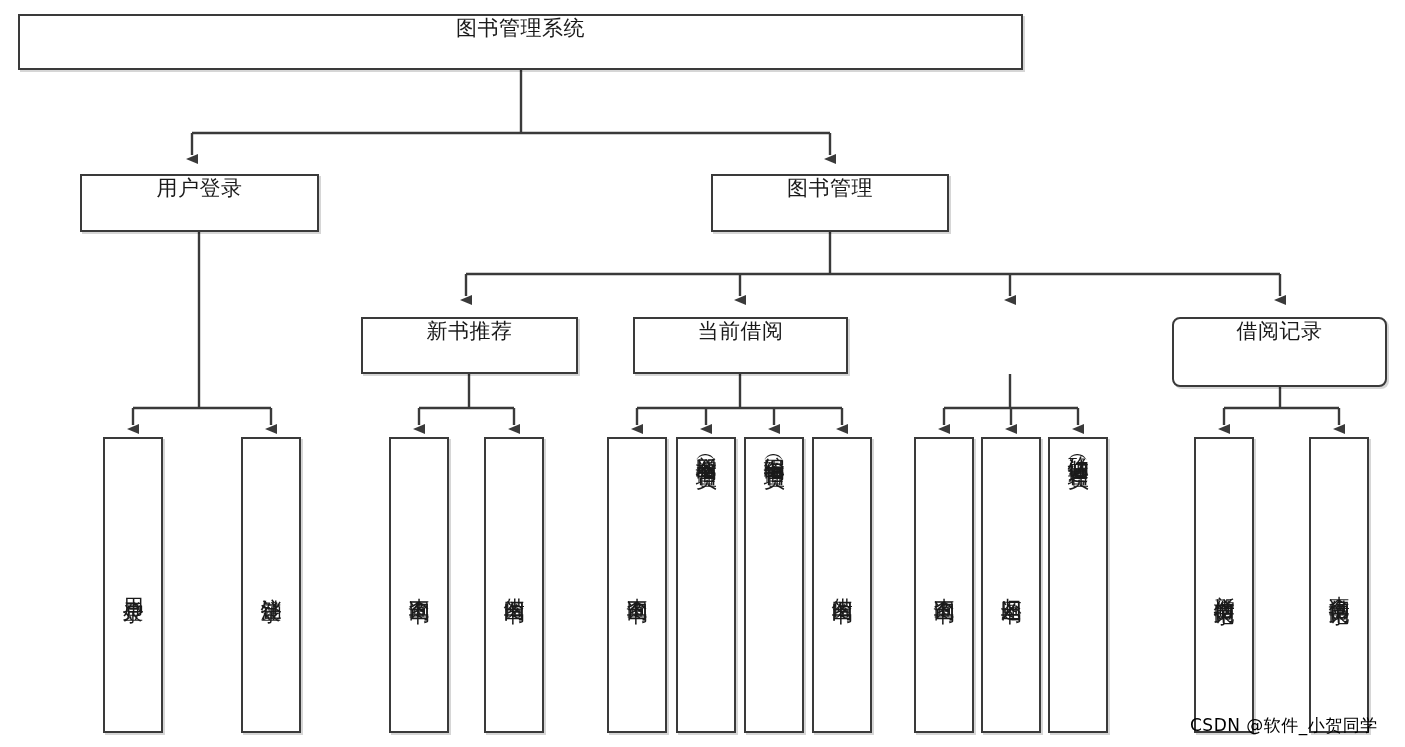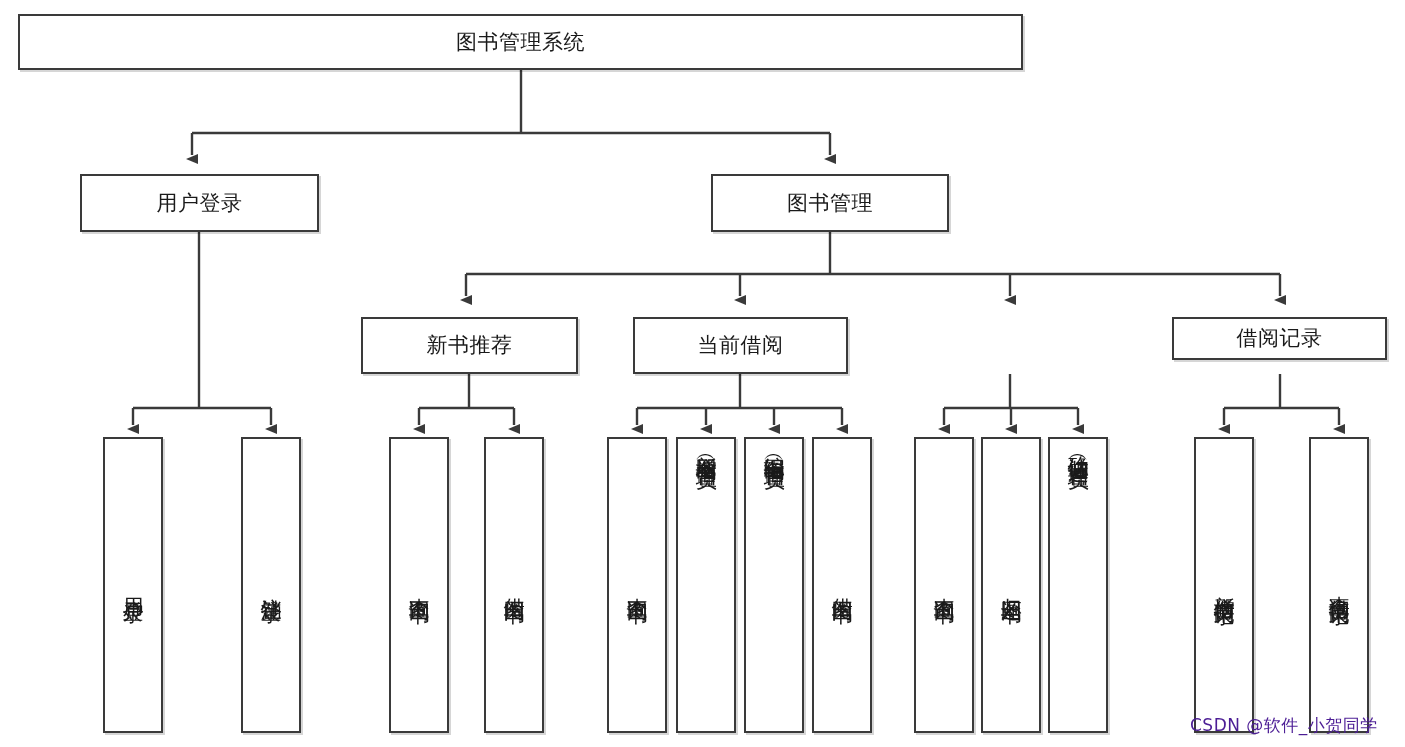--- a/index.html
+++ b/index.html
@@ -17,21 +17,21 @@
     background: #ffffff;
     overflow: hidden;
   }
   .node {
     position: absolute;
     box-sizing: border-box;
     border: 2px solid #3a3a3a;
     background: #ffffff;
     box-shadow: 2px 2px 0 rgba(0,0,0,0.16);
     display: flex;
-    align-items: center;
+    align-items: flex-start;
     justify-content: center;
   }
   .node-label {
     color: #1a1a1a;
     font-size: 21px;
     line-height: 1.18;
     letter-spacing: 0.5px;
     white-space: nowrap;
     text-align: center;
   }
@@ -54,21 +54,21 @@
   #edges {
     position: absolute;
     left: 0;
     top: 0;
     width: 1405px;
     height: 747px;
     pointer-events: none;
   }
   .watermark {
     position: absolute;
-    color: #4c1d95;
+    color: #000000;
     font-size: 17px;
     letter-spacing: 0.5px;
     white-space: nowrap;
   }
 </style>
 </head>
 <body>
 
 <div id="canvas">
 
@@ -132,21 +132,21 @@
   <div class="node" style="left:711px; top:174px; width:238px; height:58px;">
     <span class="node-label">图书管理</span>
   </div>
 
   <div class="node" style="left:361px; top:317px; width:217px; height:57px;">
     <span class="node-label">新书推荐</span>
   </div>
   <div class="node" style="left:633px; top:317px; width:215px; height:57px;">
     <span class="node-label">当前借阅</span>
   </div>
-  <div class="node" style="left:1172px; top:317px; width:215px; height:43px;">
+  <div class="node" style="left:1172px; top:317px; width:215px; height:70px;border-radius:8px;">
     <span class="node-label">借阅记录</span>
   </div>
 
   <div class="node vertical centered" style="left:103px; top:437px; width:60px; height:296px;">
     <span class="node-label">用户登录</span>
   </div>
   <div class="node vertical centered" style="left:241px; top:437px; width:60px; height:296px;">
     <span class="node-label">注销登录</span>
   </div>
 

